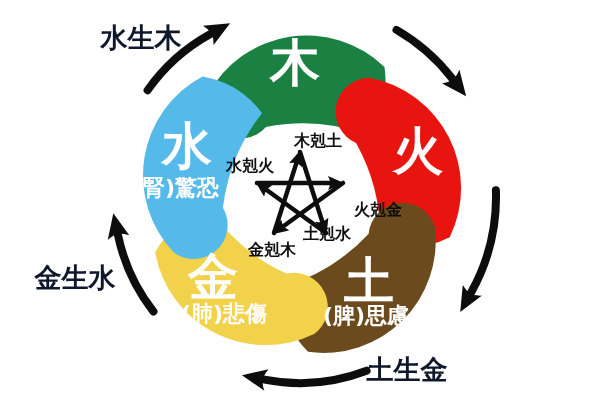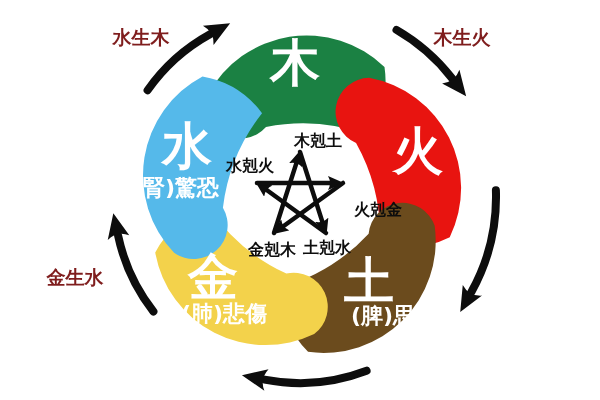--- a/index.html
+++ b/index.html
@@ -8,21 +8,21 @@
     font-family:"DejaVu Sans","Liberation Sans",sans-serif;
   }
   .stage{position:absolute;left:0;top:0;width:600px;height:400px;}
   svg.canvas{position:absolute;left:0;top:0;}
   .lbl{
     position:absolute;transform:translate(-50%,-50%);
     white-space:nowrap;font-weight:bold;line-height:1;
   }
   .elem-char{font-size:50px;color:#ffffff;letter-spacing:0;}
   .elem-sub{font-size:22px;color:#ffffff;}
-  .gen-lbl{font-size:19px;color:#7f1d1d;}
+  .gen-lbl{font-size:27px;color:#0f172a;}
   .ko-lbl{font-size:16px;color:#0d0d0d;}
 </style>
 </head>
 <body>
 
 <div class="stage">
 
   <svg class="canvas" width="600" height="400" viewBox="0 0 600 400">
     <defs>
       <marker id="ah-big" markerUnits="userSpaceOnUse" markerWidth="28" markerHeight="26" refX="3" refY="12" orient="auto">
@@ -57,27 +57,27 @@
       <line x1="343" y1="183" x2="283.7" y2="226" marker-end="url(#ah-small)"></line>
     </g>
   </svg>
 
   <div class="lbl elem-char" style="left:295px;top:63px;">木</div>
   <div class="lbl elem-char" style="left:418px;top:151px;">火</div>
   <div class="lbl elem-char" style="left:369px;top:281px;">土</div>
   <div class="lbl elem-char" style="left:213px;top:277px;">金</div>
   <div class="lbl elem-char" style="left:187px;top:146px;">水</div>
 
-  <div class="lbl elem-sub" style="left:366px;top:316px;margin-left:28px;">(脾)思慮</div>
+  <div class="lbl elem-sub" style="left:366px;top:316px;">(脾)思慮</div>
   <div class="lbl elem-sub" style="left:176px;top:188px;">(腎)驚恐</div>
   <div class="lbl elem-sub" style="left:224px;top:314px;">(肺)悲傷</div>
 
   <div class="lbl gen-lbl" style="left:141px;top:37px;">水生木</div>
-  <div class="lbl gen-lbl" style="left:462px;top:37px;">木生火</div>
+  <div class="lbl gen-lbl" style="left:407px;top:369px;">土生金</div>
   <div class="lbl gen-lbl" style="left:75px;top:277px;">金生水</div>
 
   <div class="lbl ko-lbl" style="left:318px;top:141px;">木剋土</div>
   <div class="lbl ko-lbl" style="left:250px;top:166px;">水剋火</div>
   <div class="lbl ko-lbl" style="left:355px;top:210px;margin-left:23px;">火剋金</div>
   <div class="lbl ko-lbl" style="left:272px;top:250px;">金剋木</div>
-  <div class="lbl ko-lbl" style="left:327px;top:248px;">土剋水</div>
+  <div class="lbl ko-lbl" style="left:327px;top:234px;">土剋水</div>
 
 </div>
 
 </body></html>

